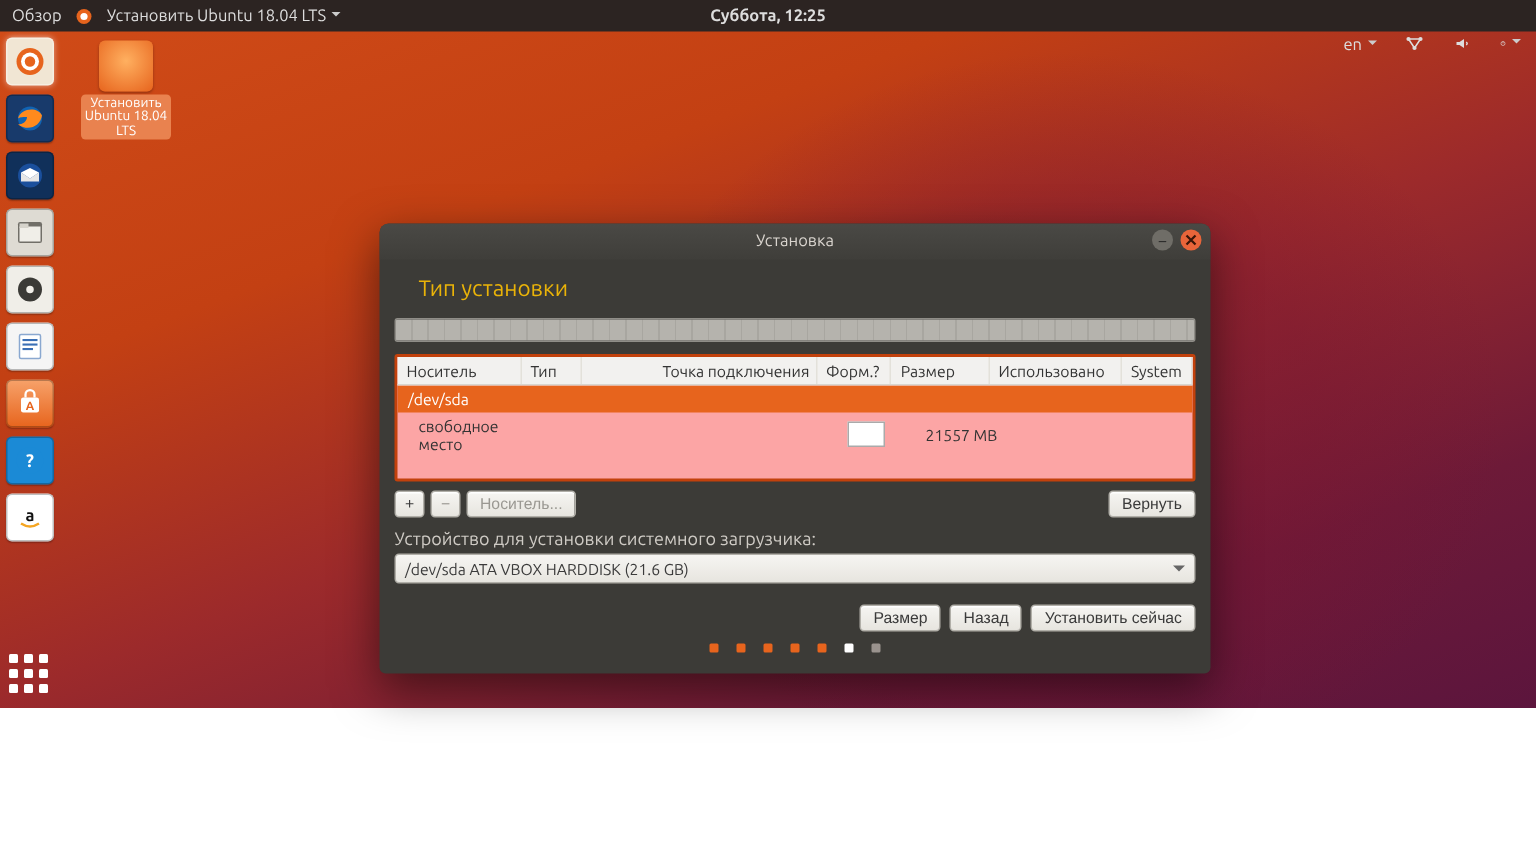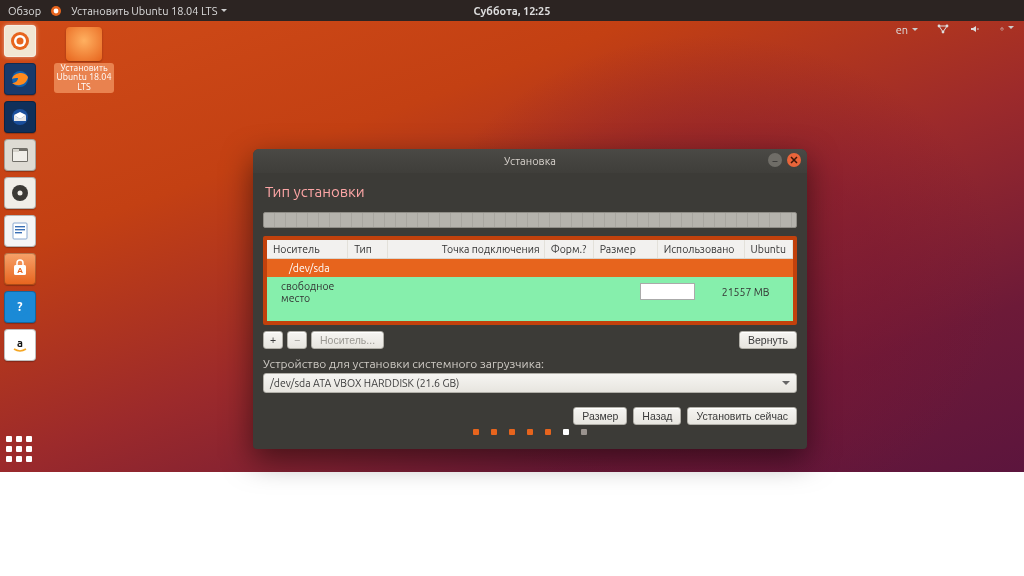--- a/index.html
+++ b/index.html
@@ -30,35 +30,35 @@
   .desk-icon .box{width:36px;height:34px;margin:0 auto 2px;border-radius:4px;background:radial-gradient(circle at 50% 40%, #ffb060, #e7641d);box-shadow:0 1px 2px rgba(0,0,0,.3);}
   .desk-icon .sel{background:#e9824f;border-radius:3px;padding:1px 2px;display:inline-block;line-height:1.05;}
   
   .window{position:absolute;left:253px;top:149px;width:554px;height:300px;background:#3c3b37;border-radius:6px 6px 4px 4px;box-shadow:0 10px 30px rgba(0,0,0,.5);overflow:hidden;z-index:20;}
   .titlebar{height:24px;background:linear-gradient(#4a4945,#3f3e3a);display:flex;align-items:center;justify-content:center;position:relative;font-size:11px;color:#d9d4ce;}
   .tb-btns{position:absolute;right:6px;top:4px;display:flex;gap:5px;}
   .tb-btn{width:14px;height:14px;border-radius:50%;display:flex;align-items:center;justify-content:center;font-size:10px;color:#222;}
   .tb-min{background:#6f6d67;}
   .tb-close{background:#e9653a;}
   .win-body{padding:8px 10px 10px 10px;color:#ddd;}
-  .heading{font-size:15px;margin:2px 0 12px 2px;color:#fca5a5;}
+  .heading{font-size:15px;margin:2px 0 12px 16px;color:#eab308;}
   .strip{height:14px;background:repeating-linear-gradient(90deg,#b5b3ad 0 10px,#a8a6a0 10px 11px);border:1px solid #8f8d87;border-radius:2px;margin-bottom:8px;}
   
-  .ptable{background:#86efac;color:#333;border:4px solid #c2410c;border-radius:2px;}
+  .ptable{background:#fca5a5;color:#333;border:2px solid #c2410c;border-radius:2px;}
   .ptable .hdr{display:flex;font-size:10.5px;background:#f2f1ef;border-bottom:1px solid #d8d6cf;}
   .ptable .hdr span{padding:3px 6px;border-right:1px solid #e3e1da;white-space:nowrap;}
   .col-dev{width:72px;}
   .col-type{width:28px;}
   .col-mnt{width:96px;margin-left:48px;}
   .col-fmt{width:38px;}
   .col-size{width:54px;}
   .col-used{width:78px;}
   .col-sys{flex:1;}
   .ptable .row{display:flex;font-size:10.5px;align-items:center;}
-  .ptable .row span{padding:3px 22px;}
+  .ptable .row span{padding:3px 7px;}
   .ptable .sel-row{background:#e7641d;color:#fff;}
   .ptable .body{height:62px;overflow:auto;}
   .fmt-box{width:9px;height:9px;border:1px solid #aaa;background:#fff;display:inline-block;}
   
   .row-btns{display:flex;align-items:center;gap:4px;margin-top:6px;}
   .btn{background:linear-gradient(#f6f5f2,#e7e5df);color:#3b3b3b;border:1px solid #b1afa8;border-radius:3px;padding:2px 8px;font-size:10.5px;cursor:pointer;box-shadow:inset 0 1px 0 #fff;}
   .btn:disabled,.btn.disabled{color:#9a9892;}
   .sq{width:20px;padding:2px 0;text-align:center;}
   .row-btns .spacer{flex:1;}
   .lbl{font-size:12px;color:#cfcbc5;margin:8px 0 3px 0;}
@@ -208,21 +208,21 @@
       <div class="strip"></div>
 
       <div class="ptable">
         <div class="hdr">
           <span class="col-dev">Носитель</span>
           <span class="col-type">Тип</span>
           <span class="col-mnt">Точка подключения</span>
           <span class="col-fmt">Форм.?</span>
           <span class="col-size">Размер</span>
           <span class="col-used">Использовано</span>
-          <span class="col-sys">Ubuntu</span>
+          <span class="col-sys">System</span>
         </div>
         <div class="body">
           <div class="row sel-row">
             <span class="col-dev">/dev/sda</span>
           </div>
           <div class="row">
             <span class="col-dev" style="padding-left:14px">свободное место</span>
             <span class="col-type"></span>
             <span class="col-mnt"></span>
             <span class="col-fmt"><span class="fmt-box"></span></span>

